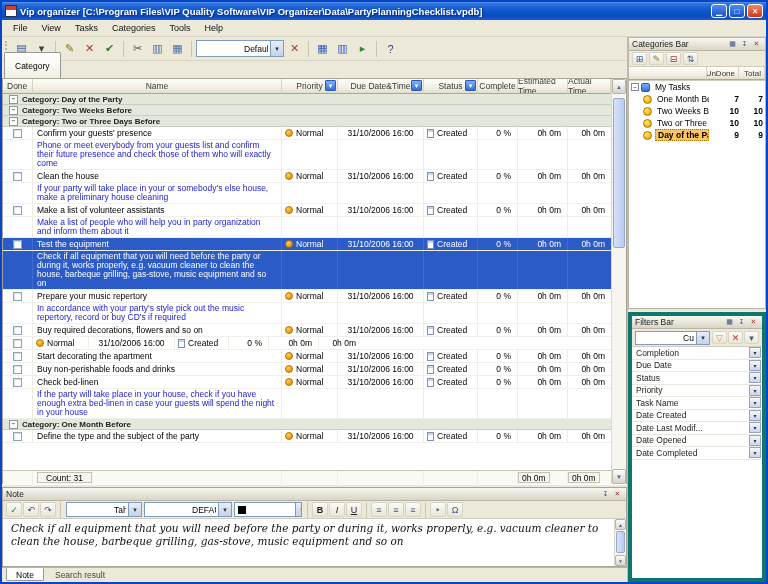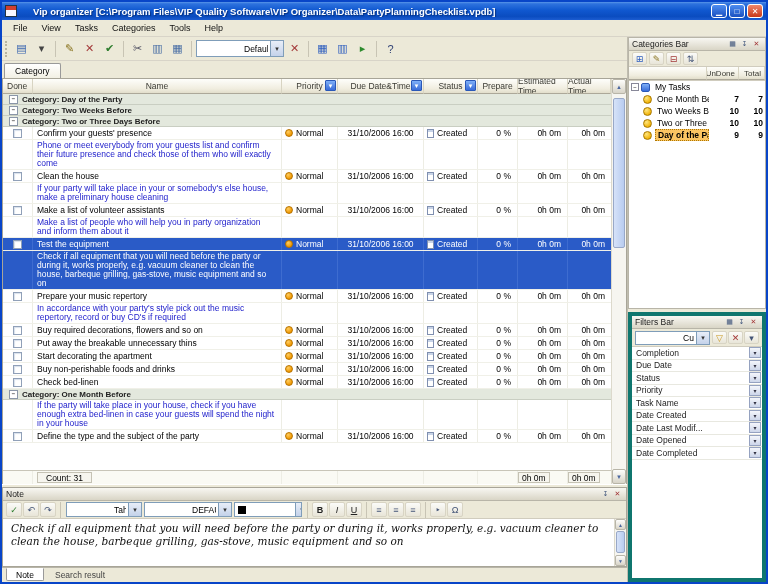--- a/index.html
+++ b/index.html
@@ -1,40 +1,40 @@
 <!DOCTYPE html>
 <html style="--chrome: #ECE9D8; --sel: #2A5BC7; --note: #2323CC; --tree_highlight: #FBC563; --priority_orange: #F09800;"><head>
 <meta charset="utf-8">
 <style>
 *{margin:0;padding:0;box-sizing:border-box;}
 html,body{width:768px;height:584px;overflow:hidden;}
 body{font-family:"Liberation Sans","DejaVu Sans",sans-serif;font-size:9px;background:#777;}
 .window{width:768px;height:584px;display:flex;flex-direction:column;border:2px solid #0845C8;background:var(--chrome,#ECE9D8);overflow:hidden;}
-.titlebar{height:18px;flex:0 0 18px;display:flex;align-items:center;gap:16px;padding:0 3px;background:linear-gradient(180deg,#5A96E8 0%,#2E72DE 10%,#1058D0 45%,#0A4CC0 80%,#1C5CD0 100%);}
+.titlebar{height:18px;flex:0 0 18px;display:flex;align-items:center;gap:3px;padding:0 3px;background:linear-gradient(180deg,#5A96E8 0%,#2E72DE 10%,#1058D0 45%,#0A4CC0 80%,#1C5CD0 100%);}
 .app-icon{width:12px;height:12px;flex:0 0 12px;border:1px solid #234;background:linear-gradient(#D04030 0 4px,#F8F8FF 4px);}
 .title-text{flex:1;color:#fff;font-weight:bold;font-size:9.5px;white-space:nowrap;overflow:hidden;text-shadow:1px 1px 1px #05307E;}
 .win-btns{display:flex;gap:2px;}
 .win-btn{width:16px;height:14px;display:flex;align-items:center;justify-content:center;color:#fff;font-size:8px;border:1px solid #fff;border-radius:3px;background:linear-gradient(180deg,#4E8DF0,#1A50C0);}
 .win-btn.close{background:linear-gradient(180deg,#F0876A,#C83818);}
 .menubar{height:17px;flex:0 0 17px;display:flex;align-items:center;padding-left:4px;border-bottom:1px solid #D8D4C8;background:var(--chrome,#ECE9D8);}
 .menu-item{padding:1px 7px;font-size:9px;color:#111;}
 .content{flex:1;display:flex;min-height:0;}
 .left-pane{flex:1;display:flex;flex-direction:column;min-width:0;border-right:1px solid #C0BDB0;}
 .right-pane{width:138px;flex:0 0 138px;display:flex;flex-direction:column;background:var(--chrome,#ECE9D8);}
 .toolbar{height:24px;flex:0 0 24px;display:flex;align-items:center;gap:1px;padding:1px 3px;background:var(--chrome,#ECE9D8);border-bottom:1px solid #D8D4C8;}
 .grip{width:3px;height:16px;border-left:2px dotted #B8B5A0;margin-right:3px;}
 .tgroup{display:flex;align-items:center;gap:1px;}
 .tbtn{width:19px;height:19px;display:flex;align-items:center;justify-content:center;font-size:11px;border:1px solid transparent;border-radius:2px;}
 .tsep{width:1px;height:16px;background:#C8C4B4;margin:0 3px;}
 .combo{height:17px;display:flex;align-items:center;background:#fff;border:1px solid #7F9DB9;padding-left:3px;font-size:8.5px;overflow:hidden;}
 .combo-text{flex:1;white-space:nowrap;overflow:hidden;padding-left:44px;}
 .combo-arrow{width:13px;height:100%;margin-left:2px;display:flex;align-items:center;justify-content:center;background:linear-gradient(180deg,#E8EEF8,#C4D2EA);border-left:1px solid #7F9DB9;font-size:7px;color:#333;flex:0 0 13px;}
 .task-view-combo{width:88px;}
 .tabrow{height:17px;flex:0 0 17px;display:flex;align-items:flex-end;padding-left:2px;background:var(--chrome,#ECE9D8);}
-.vtab{height:15px;padding:0 10px;display:flex;align-items:center;font-size:8.5px;background:linear-gradient(#FFFFFF,#F2F0E4);border:1px solid #999;border-bottom:none;border-radius:2px 2px 0 0;}
+.vtab{height:26px;padding:0 10px;display:flex;align-items:center;font-size:8.5px;background:linear-gradient(#FFFFFF,#F2F0E4);border:1px solid #999;border-bottom:none;border-radius:2px 2px 0 0;}
 .grid{flex:1;display:flex;min-height:0;border:1px solid #A8A598;border-bottom:none;background:#fff;}
 .grid-main{flex:1;display:flex;flex-direction:column;min-width:0;justify-content:flex-end;}
 .w-done{width:30px;flex:0 0 30px;}
 .w-name{flex:1;min-width:0;}
 .w-pri{width:56px;flex:0 0 56px;}
 .w-due{width:86px;flex:0 0 86px;}
 .w-status{width:54px;flex:0 0 54px;}
 .w-comp{width:40px;flex:0 0 40px;}
 .w-est{width:50px;flex:0 0 50px;}
 .w-act{width:43px;flex:0 0 43px;}
@@ -191,21 +191,21 @@
               </div>
             <div class="th w-due">
                 <span>Due Date&amp;Time</span>
                 <span class="hdr-arrow">▾</span>
               </div>
             <div class="th w-status">
                 <span>Status</span>
                 <span class="hdr-arrow">▾</span>
               </div>
             <div class="th w-comp">
-                <span>Prepare</span>
+                <span>Complete</span>
               </div>
             <div class="th w-est">
                 <span>Estimated Time</span>
               </div>
             <div class="th w-act">
                 <span>Actual Time</span>
               </div>
           </div>
           <div class="tbody">
               <div class="t-row cat-row">
@@ -375,21 +375,20 @@
                   <span>Created</span>
                 </div>
                 <div class="c w-comp cell-comp">0 %</div>
                 <div class="c w-est cell-est">0h 0m</div>
                 <div class="c w-act cell-act">0h 0m</div>
               </div>
               <div class="t-row task-row">
                 <div class="c w-done cell-done">
                   <span class="chk"></span>
                 </div>
-                <div class="c w-name cell-name">Put away the breakable unnecessary thins</div>
                 <div class="c w-pri cell-pri">
                   <span class="pri-ico"></span>
                   <span>Normal</span>
                 </div>
                 <div class="c w-due cell-due">31/10/2006 16:00</div>
                 <div class="c w-status cell-status">
                   <span class="st-ico"></span>
                   <span>Created</span>
                 </div>
                 <div class="c w-comp cell-comp">0 %</div>
@@ -442,34 +441,34 @@
                   <span>Normal</span>
                 </div>
                 <div class="c w-due cell-due">31/10/2006 16:00</div>
                 <div class="c w-status cell-status">
                   <span class="st-ico"></span>
                   <span>Created</span>
                 </div>
                 <div class="c w-comp cell-comp">0 %</div>
                 <div class="c w-est cell-est">0h 0m</div>
                 <div class="c w-act cell-act">0h 0m</div>
-              </div>
-              <div class="t-row cat-row">
-                <span class="cat-box">−</span>
-                <span class="cat-label">Category: One Month Before</span>
               </div>
               <div class="t-row note-row">
                 <div class="c w-done"></div>
                 <div class="c w-name cell-name">If the party will take place in your house, check if you have enough extra bed-linen in case your guests will spend the night in your house</div>
                 <div class="c w-pri"></div>
                 <div class="c w-due"></div>
                 <div class="c w-status"></div>
                 <div class="c w-comp"></div>
                 <div class="c w-est"></div>
                 <div class="c w-act"></div>
+              </div>
+              <div class="t-row cat-row">
+                <span class="cat-box">−</span>
+                <span class="cat-label">Category: One Month Before</span>
               </div>
               <div class="t-row task-row">
                 <div class="c w-done cell-done">
                   <span class="chk"></span>
                 </div>
                 <div class="c w-name cell-name">Define the type and the subject of the party</div>
                 <div class="c w-pri cell-pri">
                   <span class="pri-ico"></span>
                   <span>Normal</span>
                 </div>

